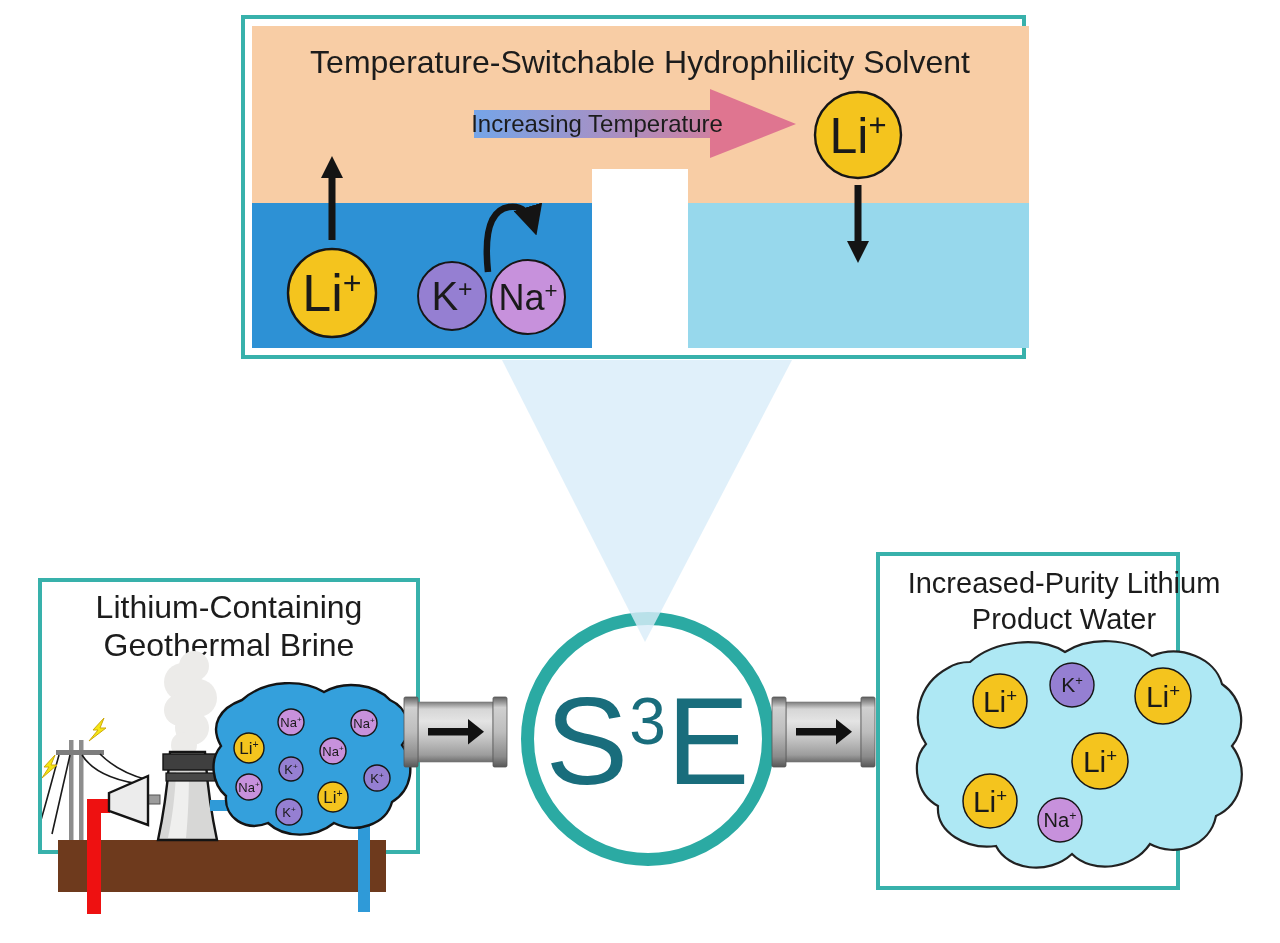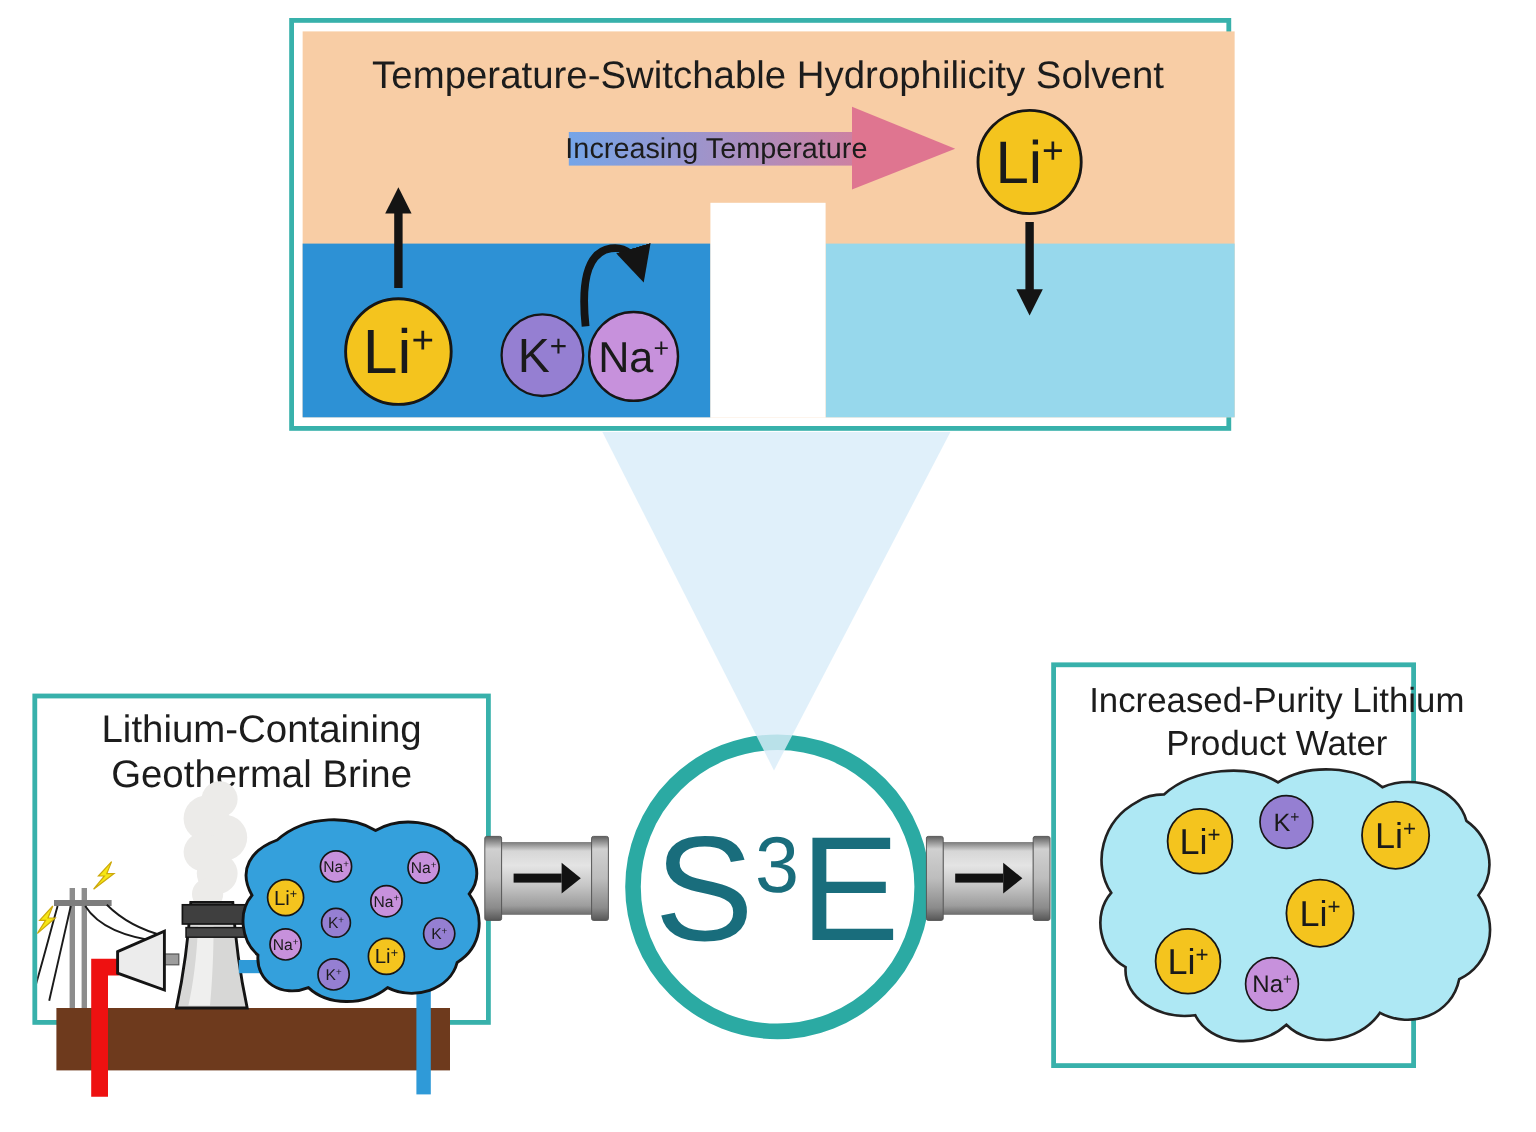--- a/index.html
+++ b/index.html
@@ -1,21 +1,21 @@
 <!DOCTYPE html>
 <html><head>
 <meta charset="utf-8">
 <style>
   html,body{margin:0;padding:0;background:#ffffff;}
   body{width:1280px;height:943px;position:relative;overflow:hidden;
        font-family:"Liberation Sans",sans-serif;}
   .canvas{position:absolute;inset:0;}
   .panel{position:absolute;background:#ffffff;border:4px solid #38b1ab;box-sizing:border-box;}
   .top-panel{left:241px;top:15px;width:785px;height:344px;padding:7px;}
-  .left-panel{left:27px;top:578px;width:382px;height:276px;}
+  .left-panel{left:38px;top:578px;width:382px;height:276px;}
   .right-panel{left:876px;top:552px;width:304px;height:338px;}
   svg{display:block;}
   svg text{font-family:"Liberation Sans",sans-serif;}
   .funnel-svg{position:absolute;left:495px;top:355px;z-index:4;pointer-events:none;}
   .s3e-circle{position:absolute;left:521px;top:612px;width:254px;height:254px;
       border:13px solid #2baaa3;border-radius:50%;background:#ffffff;box-sizing:border-box;
       display:flex;align-items:center;justify-content:center;z-index:2;}
   .s3e-text{color:#196d7c;font-size:124px;letter-spacing:1px;line-height:1;
       transform:translateY(2px);white-space:nowrap;}
   .s3e-sup{font-size:66px;position:relative;top:-40px;}

